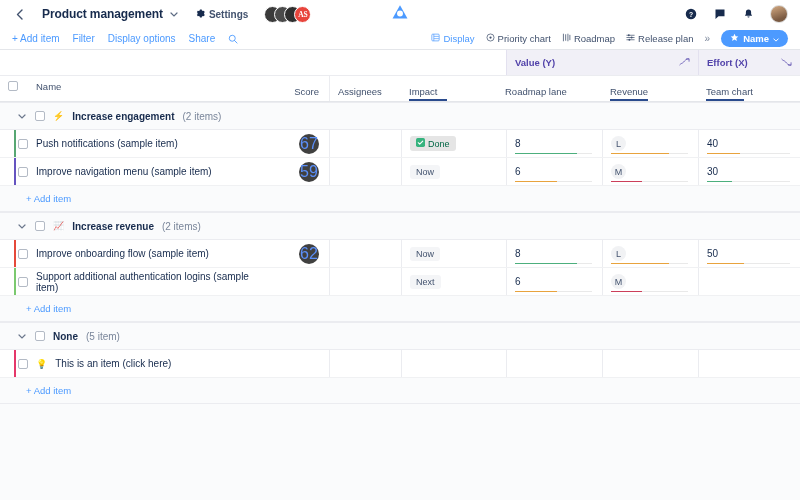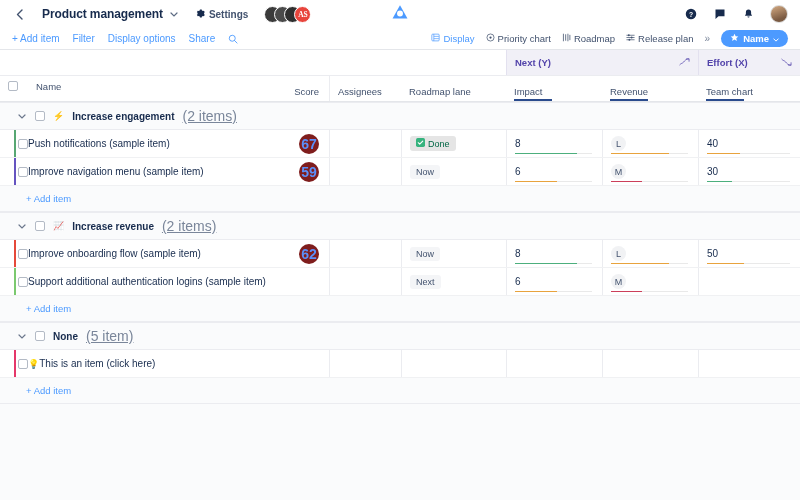--- a/index.html
+++ b/index.html
@@ -174,50 +174,50 @@
     border-bottom: 1px solid #ebecf0;
     border-top: 1px solid #ebecf0;
     padding-left: 18px; gap: 8px;
   }
   .g-caret {
     font-size: 8px; color: #6b778c; cursor: pointer;
     width: 9px;
   }
   .g-emoji { font-size: 9px; }
   .g-title { font-size: 10px; font-weight: bold; color: #172b4d; }
-  .g-count { font-size: 14px; color: #7a869a; text-decoration: underline; }
+  .g-count { font-size: 10px; color: #7a869a; }
 
   
   .item-row {
     display: flex; align-items: stretch;
     height: 28px;
     border-bottom: 1px solid #f0f1f3;
     position: relative;
     background: #fff;
   }
   .row-accent {
     position: absolute; left: 14px; top: 0;
     width: 2px; height: 100%;
   }
   .cell {
     display: flex; align-items: center;
     padding: 0 8px;
     font-size: 10px; color: #172b4d;
     position: relative;
   }
   .cell-name {
-    flex: 1 1 auto; padding-left: 18px;
+    flex: 1 1 auto; gap: 8px; padding-left: 18px;
   }
   .cell-name .nm { font-size: 10px; color: #172b4d; }
   .cell-score {
     flex: 0 0 48px; justify-content: flex-end; padding-right: 10px;
   }
   .score-pill {
-    background: #7f1d1d; color: #5b8ff9;
-    font-size: 14px; font-weight: bold;
+    background: #404040; color: #5b8ff9;
+    font-size: 16px; font-weight: normal;
     border-radius: 50%;
     width: 20px; height: 20px;
     display: flex; align-items: center; justify-content: center;
   }
   .cell-assign {
     flex: 0 0 72px; border-left: 1px solid #ebecf0;
   }
   .cell-lane {
     flex: 0 0 105px; border-left: 1px solid #ebecf0;
   }
@@ -386,21 +386,21 @@
       </span>
     </span>
   </div>
 </div>
 
 <div class="table-wrap">
 
   <div class="grouphdr-row">
     <div class="gh-spacer"></div>
     <div class="gh-cell gh-value">
-      <span>Next (Y)</span>
+      <span>Value (Y)</span>
       <span class="trend">
         <svg width="11" height="8" viewBox="0 0 14 10">
             <path d="M1 8.5C3 6 4.5 7 6 5s3-4 6.5-4" stroke="#5243aa" stroke-width="1.1" fill="none" stroke-linecap="round"></path>
             <path d="M9.6 1h3.2v3.1" stroke="#5243aa" stroke-width="1.1" fill="none" stroke-linecap="round" stroke-linejoin="round"></path>
           </svg>
       </span>
     </div>
     <div class="gh-cell gh-effort">
       <span>Effort (X)</span>
       <span class="trend">
@@ -412,22 +412,22 @@
     </div>
   </div>
 
   <div class="colhdr-row">
     <div class="ch c-name">
       <span class="checkbox"></span>
       <span>Name</span>
     </div>
     <div class="ch c-score">Score</div>
     <div class="ch c-assign">Assignees</div>
+    <div class="ch c-impact sub">Impact</div>
     <div class="ch c-lane">Roadmap lane</div>
-    <div class="ch c-impact sub">Impact</div>
     <div class="ch c-rev sub">Revenue</div>
     <div class="ch c-team sub">Team chart</div>
   </div>
 
   <div id="groups-container">
       <div class="group-row">
         <span class="g-caret"><svg width="8" height="5" viewBox="0 0 8 5">
             <path d="M1 1L4 4L7 1" stroke="#6b778c" stroke-width="1.2" fill="none" stroke-linecap="round"></path>
           </svg></span>
         <span class="checkbox"></span>

